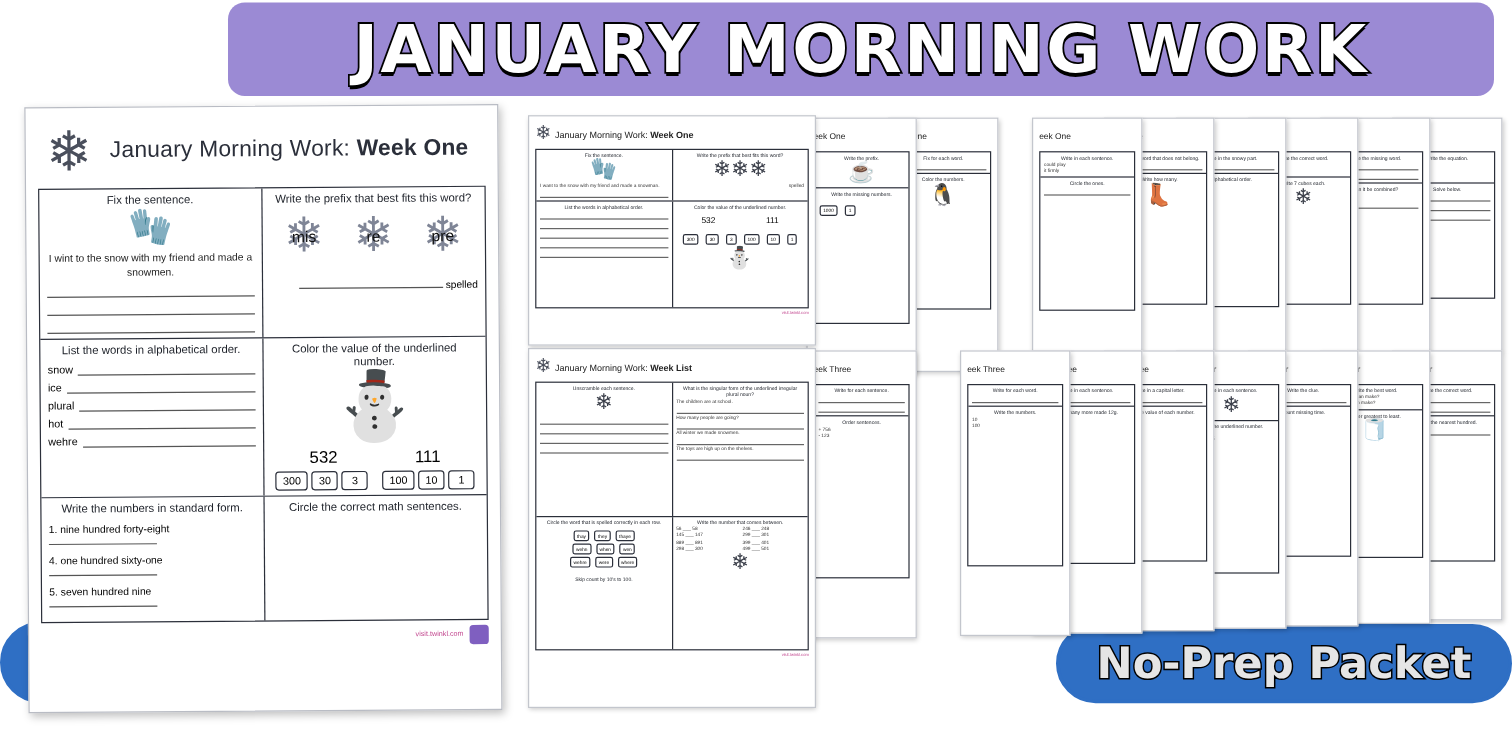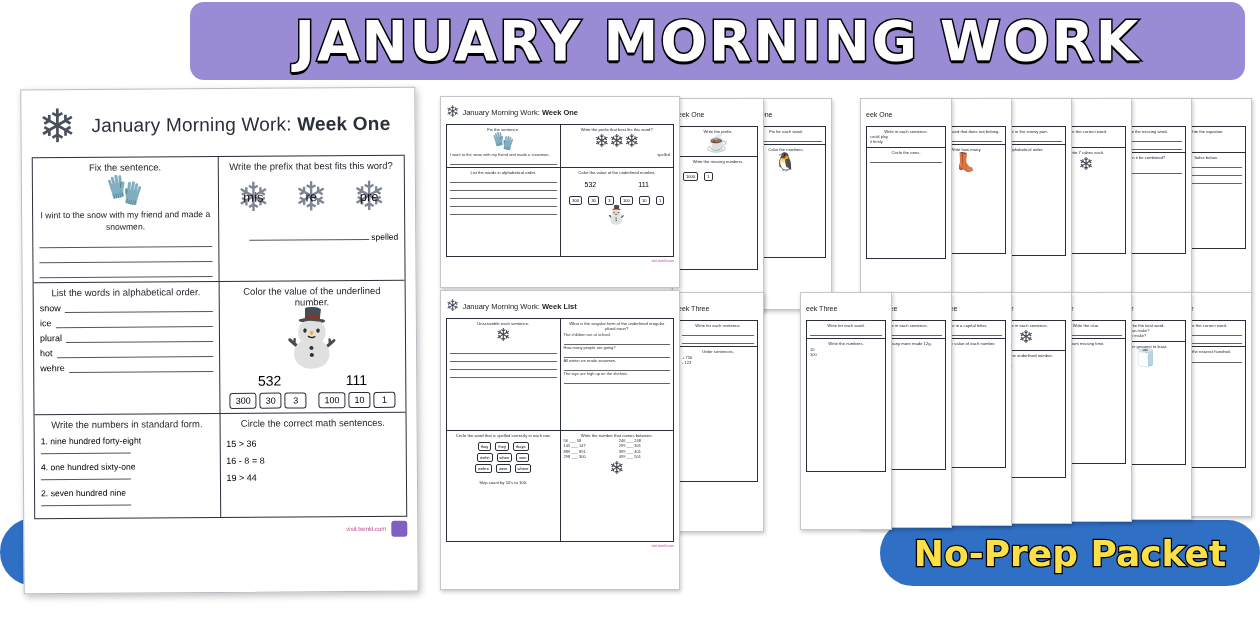--- a/index.html
+++ b/index.html
@@ -37,21 +37,21 @@
   .badge {
     position:absolute;
     background:#2f6fc4;
     border-radius:40px;
     display:flex; align-items:center; justify-content:center;
     border:3px solid #2f6fc4;
   }
   .badge-text {
     font-family:"DejaVu Sans", sans-serif;
     font-weight:bold;
-    color:#fde047;
+    color:#e5e5e5;
     -webkit-text-stroke:2.5px #000;
     paint-order: stroke fill;
     white-space:nowrap;
   }
   #badge-grade { left:0px; top:518px; width:322px; height:68px; }
   #badge-grade .badge-text { font-size:42px; }
   #badge-packet { right:0px; top:520px; width:380px; height:66px; }
   #badge-packet .badge-text { font-size:36px; }
 
   
@@ -250,31 +250,26 @@
         </div>
       </div>
     </div>
 
     <div class="row">
       <div class="cell" style="width:50%;">
         <div class="cell-h">Write the numbers in standard form.</div>
         <div class="numlist">
           <div><span>1.  nine hundred forty-eight</span> <u></u></div>
           <div><span>4.  one hundred sixty-one</span> <u></u></div>
-          <div><span>2.  seven hundred nine</span> <u></u></div>
+          <div><span>5.  seven hundred nine</span> <u></u></div>
         </div>
       </div>
       <div class="cell" style="width:50%;">
         <div class="cell-h">Circle the correct math sentences.</div>
         <div class="mathcols">
-          <div>
-            <p>15 &gt; 36</p>
-            <p>16 - 8 = 8</p>
-            <p>19 &gt; 44</p>
-          </div>
         </div>
       </div>
     </div>
 
   </div>
 
   <div class="sheet-foot">
     <span class="url">visit.twinkl.com</span>
     <span class="logo"></span>
   </div>

